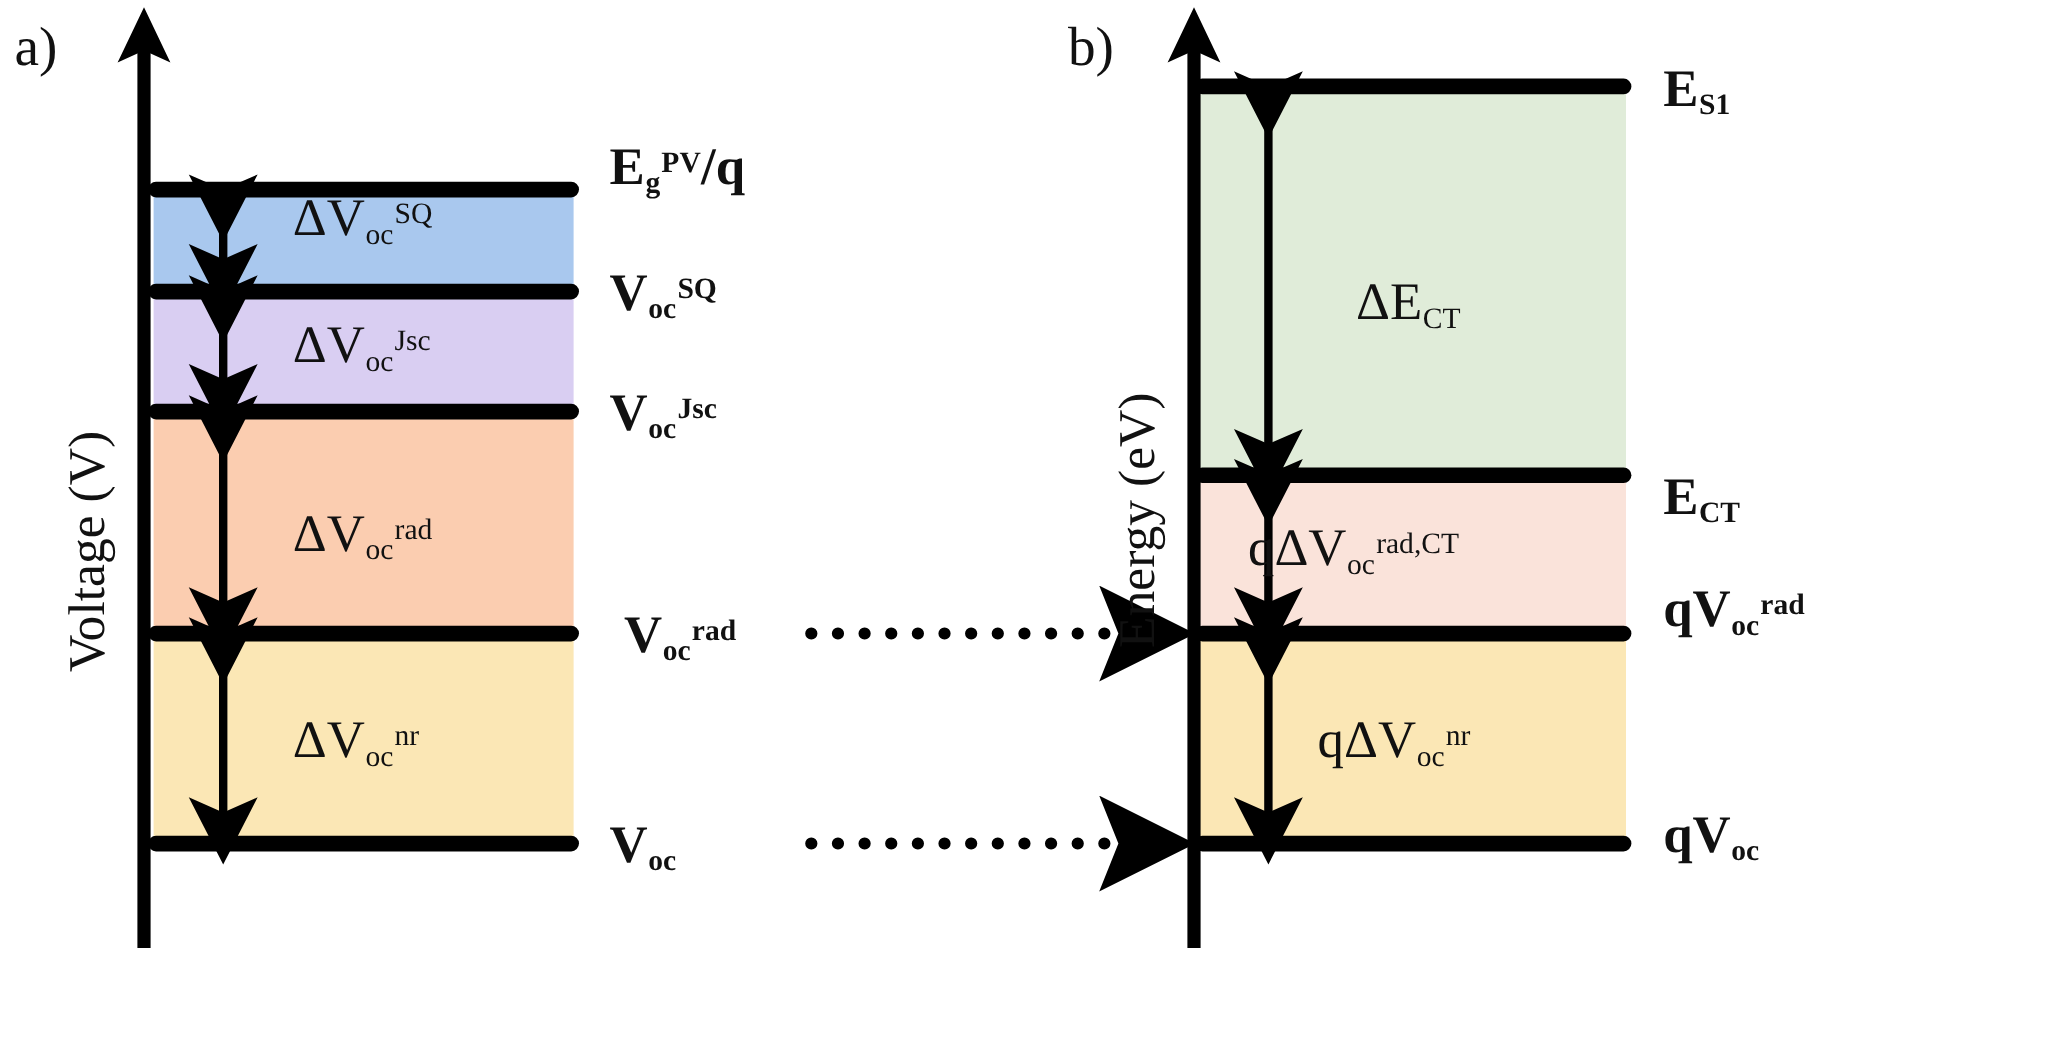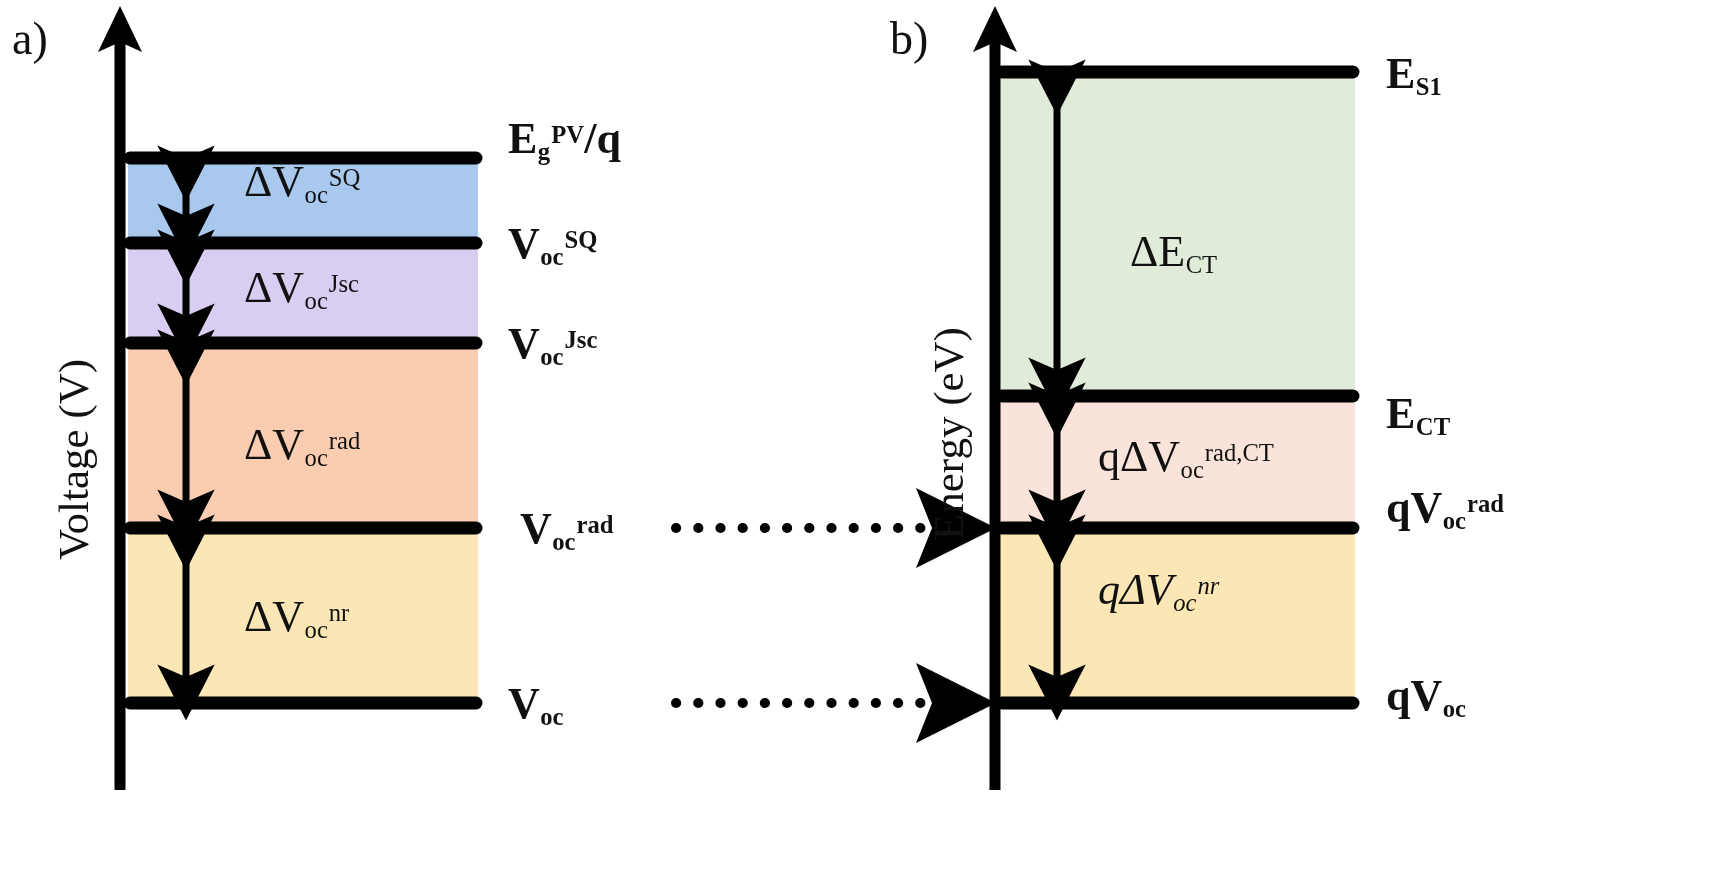--- a/index.html
+++ b/index.html
@@ -187,25 +187,25 @@
   </div>
 
   <div class="lbl level-label" style="left:508px; top:682px;">
     <span class="base">V</span><sub class="sb">oc</sub>
   </div>
 
   <div class="lbl band-label" style="left:1118px; top:230px;margin-left:12px;">
     <span class="base">ΔE</span><sub class="sb">CT</sub>
   </div>
 
-  <div class="lbl band-label" style="left:1098px; top:435px;">
+  <div class="lbl band-label" style="left:1040px; top:435px;">
     <span class="base">qΔV</span><sub class="sb">oc</sub><sup class="sp">rad,CT</sup>
   </div>
 
-  <div class="lbl band-label" style="left:1098px; top:568px;font-style:italic;">
+  <div class="lbl band-label" style="left:1098px; top:595px;">
     <span class="base">qΔV</span><sub class="sb">oc</sub><sup class="sp">nr</sup>
   </div>
 
   <div class="lbl level-label" style="left:1386px; top:52px;">
     <span class="base">E</span><sub class="sb">S1</sub>
   </div>
 
   <div class="lbl level-label" style="left:1386px; top:392px;">
     <span class="base">E</span><sub class="sb">CT</sub>
   </div>

